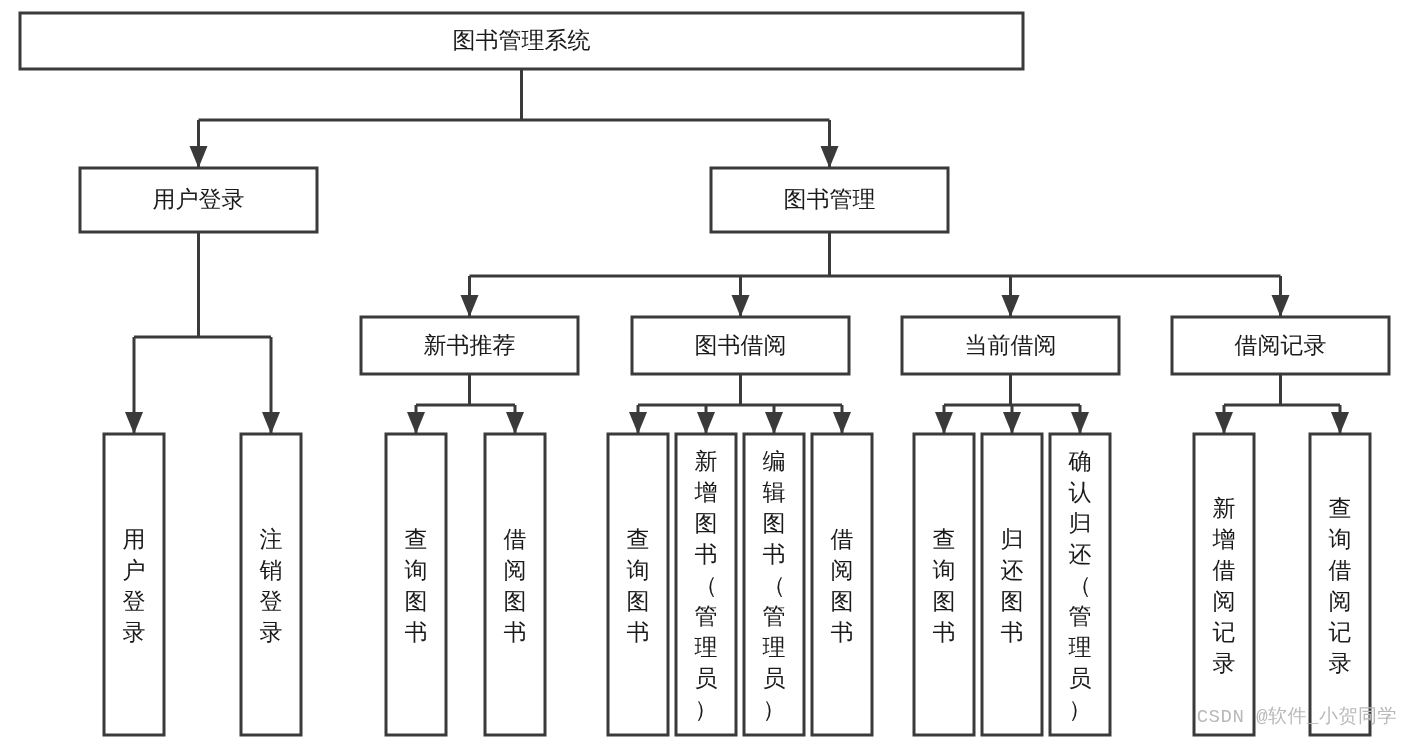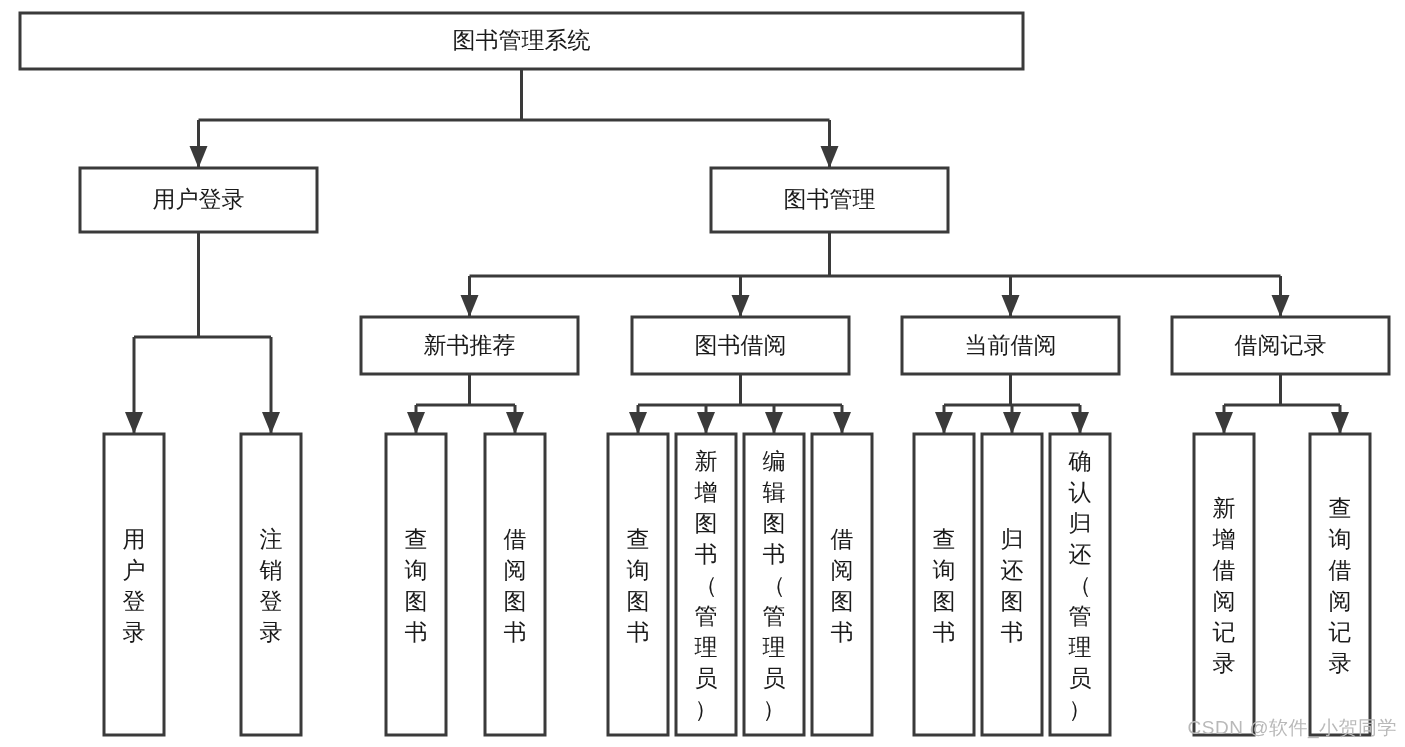--- a/index.html
+++ b/index.html
@@ -49,22 +49,22 @@
   }
   .node-label-v {
     font-family: "Liberation Sans", "DejaVu Sans", sans-serif;
     font-size: 23px;
     fill: #1a1a1a;
     text-anchor: middle;
   }
   .watermark-text {
     position: absolute;
     right: 8px;
-    bottom: 6px;
-    font-family: Liberation Sans, sans-serif;
+    bottom: 18px;
+    font-family: Liberation Mono, monospace;
     font-size: 19px;
     color: #b9b9b9;
     white-space: nowrap;
     letter-spacing: 0.5px;
   }
 </style>
 </head>
 <body>
 
 <div id="diagram-root">

